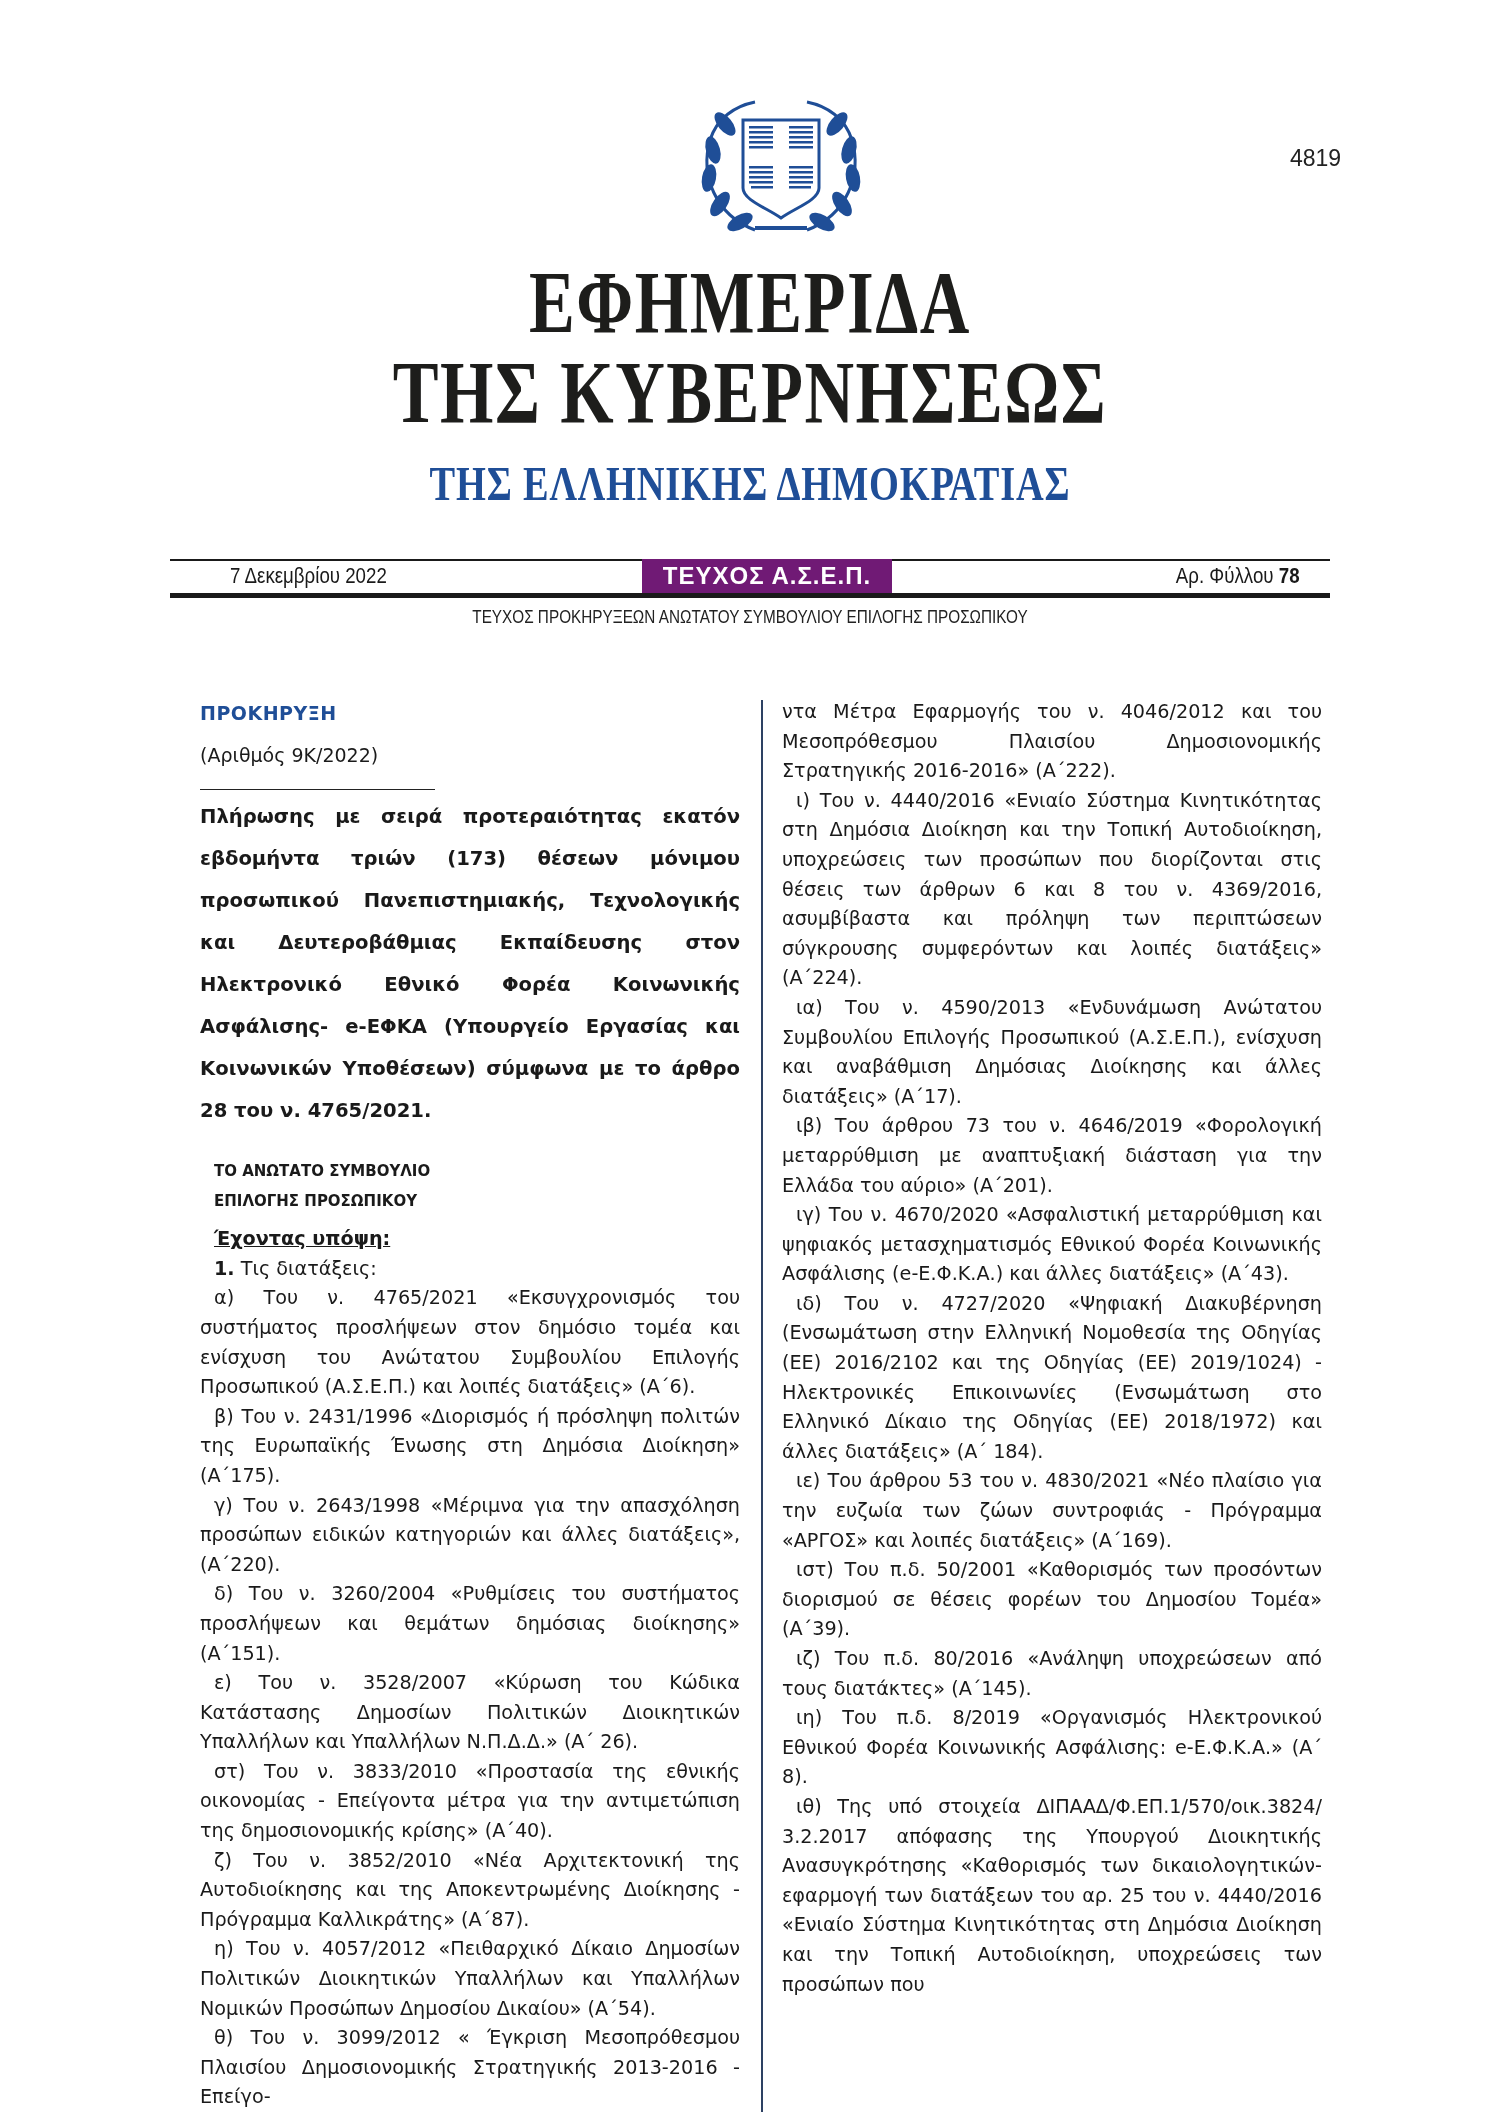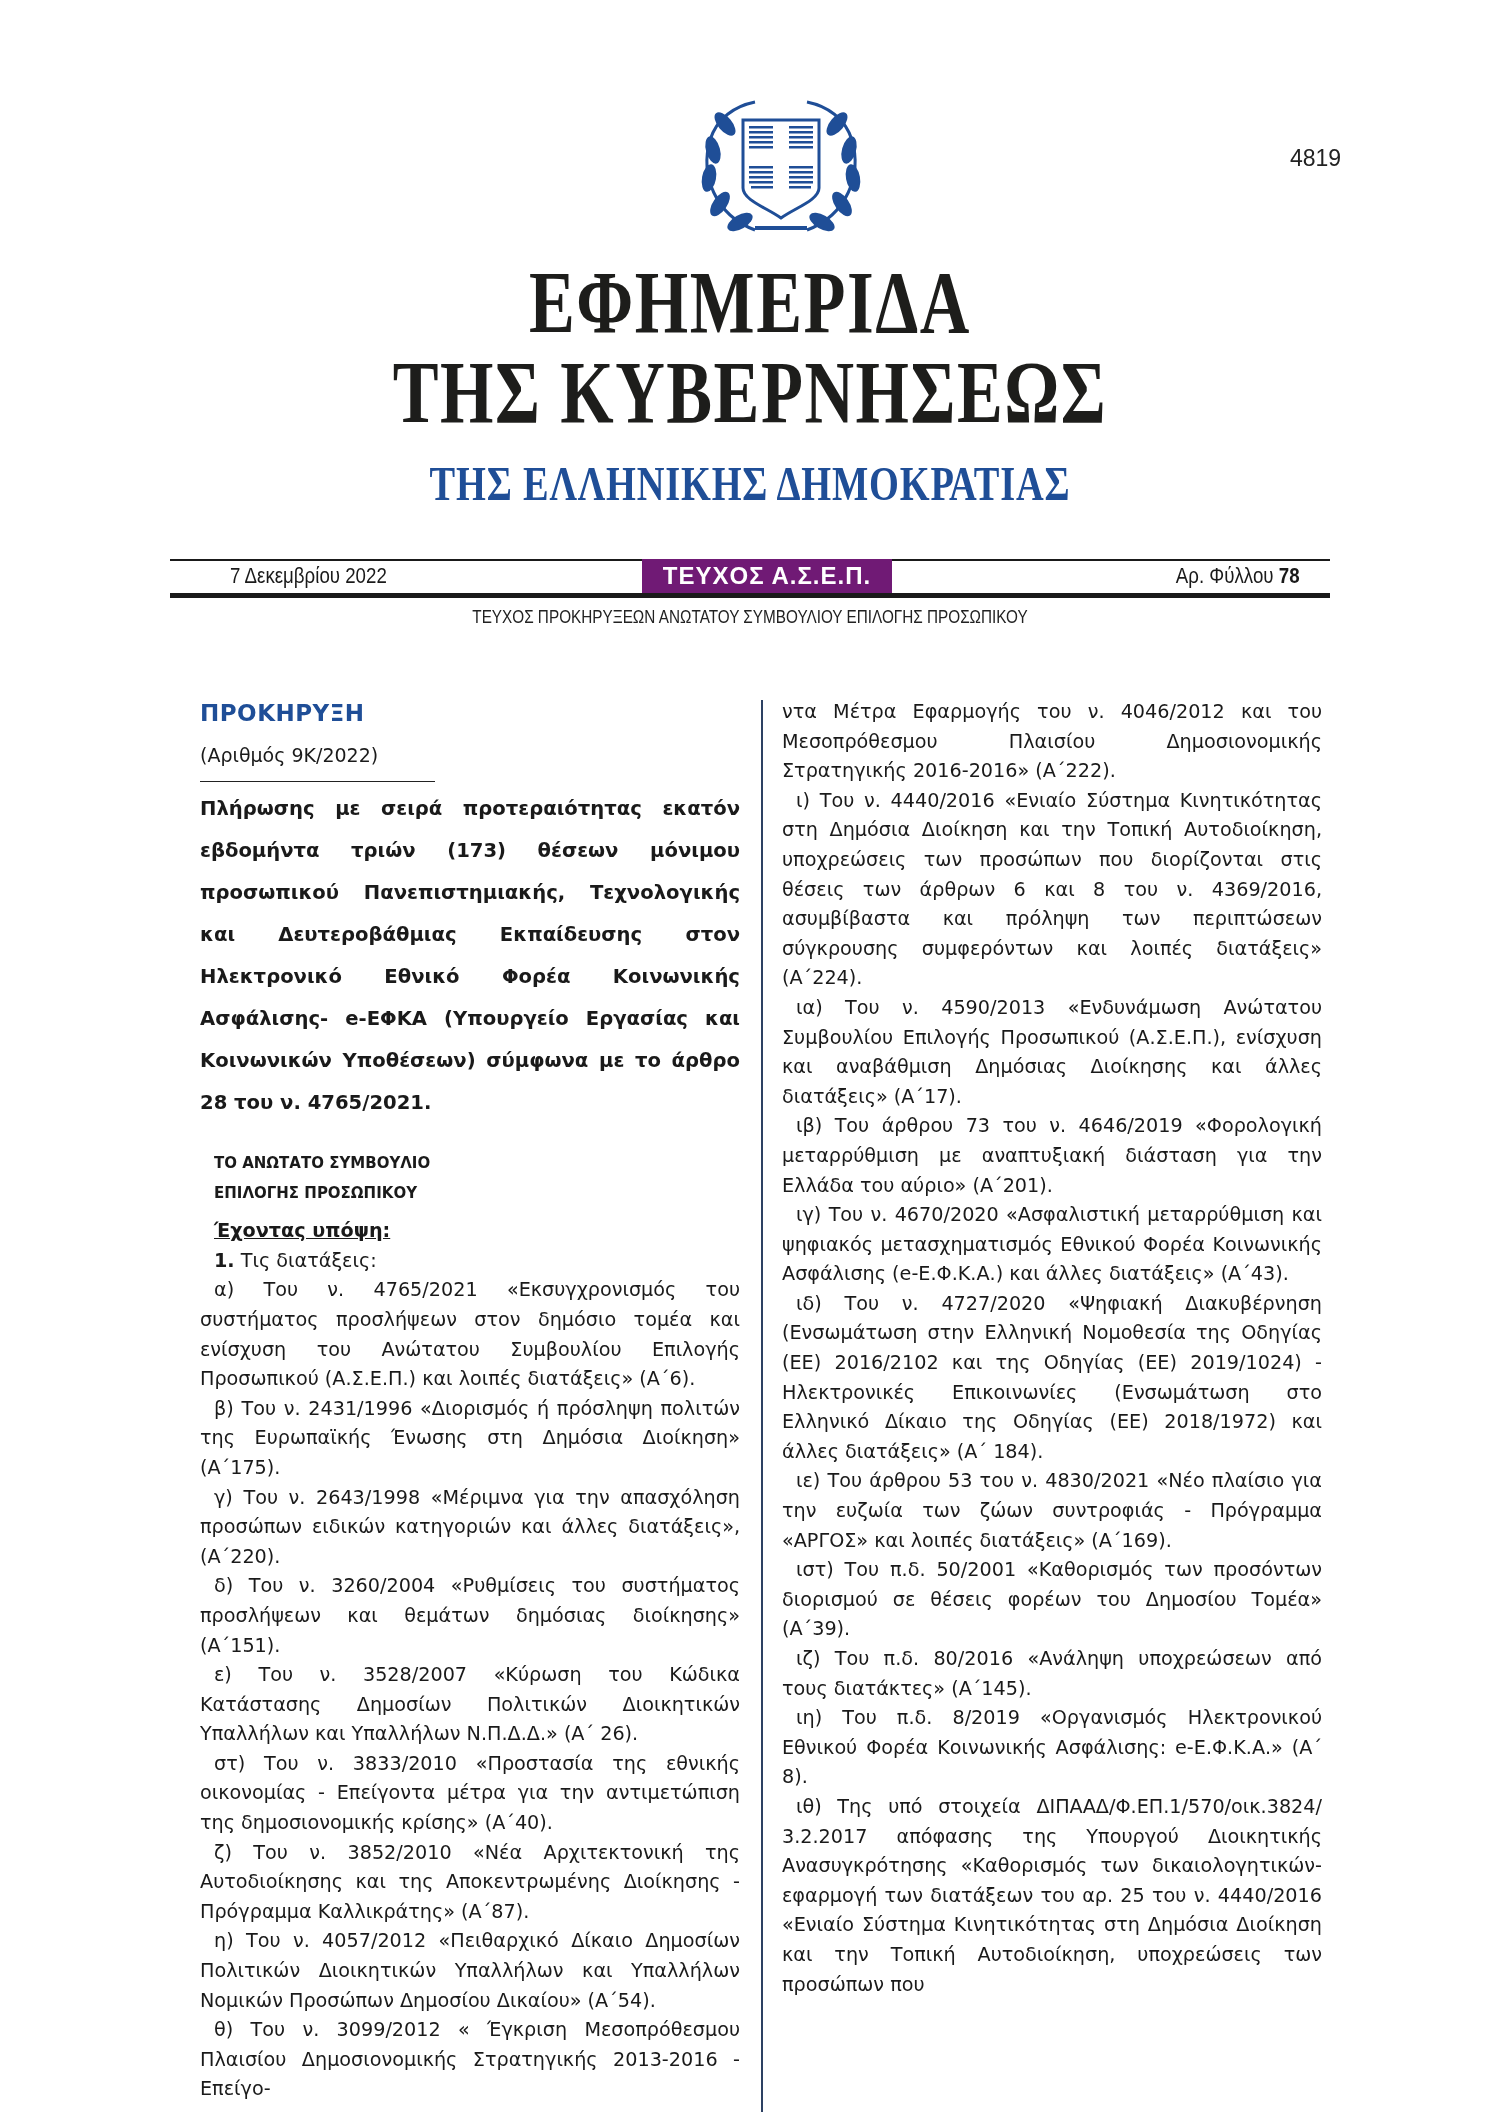--- a/index.html
+++ b/index.html
@@ -18,22 +18,22 @@
   .band-center { position: absolute; left: 472px; top: -2px; width: 250px; height: 34px; background: #701a75; color: #fff; text-align: center; font-size: 24px; font-family: "Liberation Sans", sans-serif; font-weight: bold; line-height: 34px; letter-spacing: 1px; }
   .band-right { position: absolute; right: 30px; top: 2px; font-size: 22px; font-family: "Liberation Sans", sans-serif; transform: scaleX(0.85); transform-origin: right; }
   .band-right b { font-weight: bold; }
   .series-line { left: 0; width: 1500px; top: 607px; text-align: center; font-size: 18px; font-family: "Liberation Sans", sans-serif; color: #222; transform: scaleX(0.85); }
   .col-divider { left: 761px; top: 700px; width: 2px; height: 1412px; background: #2d4163; }
   .col { font-family: "DejaVu Sans", sans-serif; font-size: 19.2px; line-height: 29.6px; color: #1a1a1a; }
   .col-left { left: 200px; top: 697px; width: 540px; }
   .col-right { left: 782px; top: 697px; width: 540px; }
   .col p { margin: 0; text-align: justify; text-align-last: left; }
   .ind { text-indent: 14px; }
-  .heading-blue { color: #1f4e97; font-weight: bold; font-size: 23px; margin: 2px 0 12px 0 !important; letter-spacing: 0.5px; }
-  .number-line { font-size: 19px; margin-bottom: 6px !important; border-bottom: 1.5px solid #222; display: block; width: 235px; padding-bottom: 11px; }
+  .heading-blue { color: #1f4e97; font-weight: bold; font-size: 19px; margin: 2px 0 12px 0 !important; letter-spacing: 0.5px; }
+  .number-line { font-size: 19px; margin-bottom: 6px !important; border-bottom: 1.5px solid #222; display: block; width: 235px; padding-bottom: 19px; }
   .bold-title { font-weight: bold; font-size: 19.6px; line-height: 42px; }
   .authority { font-weight: bold; font-size: 15px; line-height: 30px; margin-top: 24px !important; margin-left: 14px !important; }
   .considering { font-weight: bold; margin-top: 8px !important; text-indent: 14px; text-decoration: underline; }
 </style>
 </head>
 <body>
 
 <div class="abs page-number">4819</div>
 
 <div class="abs emblem">

